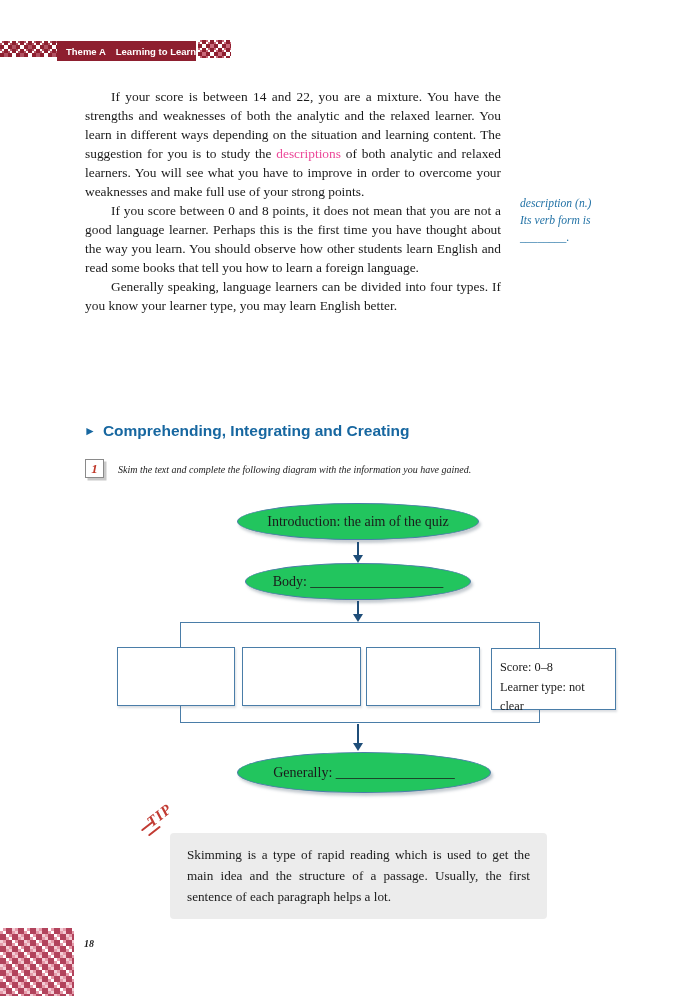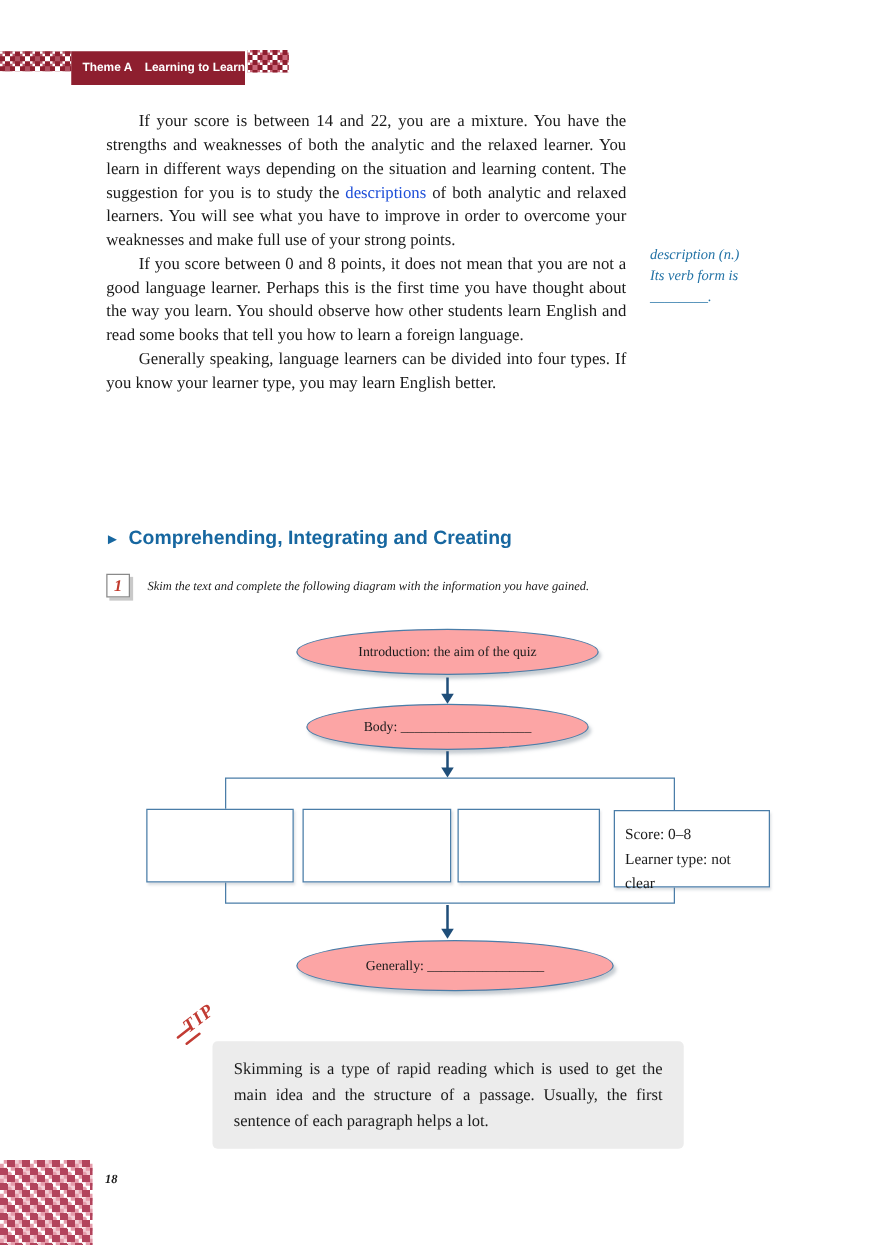--- a/index.html
+++ b/index.html
@@ -16,35 +16,35 @@
       repeating-conic-gradient(#8e1f2f 0% 25%, transparent 0% 50%) 0 0/8px 8px,
       repeating-conic-gradient(#b05262 0% 25%, transparent 0% 50%) 2px 2px/16px 16px;
   }
   .checker-tr {
     left:198px; top:40px; width:33px; height:18px;
     background:
       repeating-conic-gradient(#8e1f2f 0% 25%, transparent 0% 50%) 0 0/8px 8px,
       repeating-conic-gradient(#c9697a 0% 25%, transparent 0% 50%) 2px 2px/16px 16px;
   }
   .banner {
-    position:absolute; left:57px; top:41px; width:139px; height:27px;
+    position:absolute; left:57px; top:41px; width:139px; height:20px;
     background:#8e1f2f; color:#ffffff;
     font-family:"Liberation Sans", sans-serif; font-weight:bold; font-size:9.5px;
     display:flex; align-items:center; padding-left:9px; box-sizing:border-box;justify-content:center;
   }
   .banner .theme-label { margin-right:10px; }
 
   
   .bodytext {
     position:absolute; left:85px; top:87px; width:416px;
     font-size:13.4px; line-height:19px; text-align:justify;
   }
   .bodytext p { margin:0; }
   .bodytext p.indent { text-indent:26px; }
-  .red-word { color:#1d4ed8;margin-top:7px; }
+  .red-word { color:#ec4899;margin-top:7px; }
 
   .margin-note {
     position:absolute; left:520px; top:196px; width:86px;
     color:#2473a6; font-style:italic; font-size:11.6px; line-height:1.45;
   }
   .margin-note span { display:block; }
 
   
   .section-heading {
     position:absolute; left:84px; top:422px;
@@ -61,23 +61,23 @@
     display:flex; align-items:center; justify-content:center;
     color:#c0392b; font-weight:bold; font-style:italic; font-size:13px;
   }
   .exercise-instruction {
     margin-left:14px; font-style:italic; font-size:10px; line-height:19px; padding-top:1px;
   }
 
   
   .ellipse {
     position:absolute; border:1.7px solid #4a7da8; border-radius:50%;
-    background:#fca5a5; box-shadow:2px 3px 3px rgba(110,125,140,.40);
+    background:#22c55e; box-shadow:2px 3px 3px rgba(110,125,140,.40);
     display:flex; align-items:center; justify-content:center;
-    font-size:11px; box-sizing:border-box; text-align:center;
+    font-size:14px; box-sizing:border-box; text-align:center;
   }
   .el-intro { left:237px; top:503px; width:242px; height:37px; }
   .el-body  { left:245px; top:563px; width:226px; height:37px; }
   .el-conclusion { left:237px; top:752px; width:254px; height:41px; }
 
   .v-arrow { position:absolute; width:2px; background:#1f4e79; }
   .v-arrow::after {
     content:""; position:absolute; left:50%; bottom:-7px; transform:translateX(-50%);
     border:5px solid transparent; border-top:8px solid #1f4e79; border-bottom:none;
     width:0; height:0;

